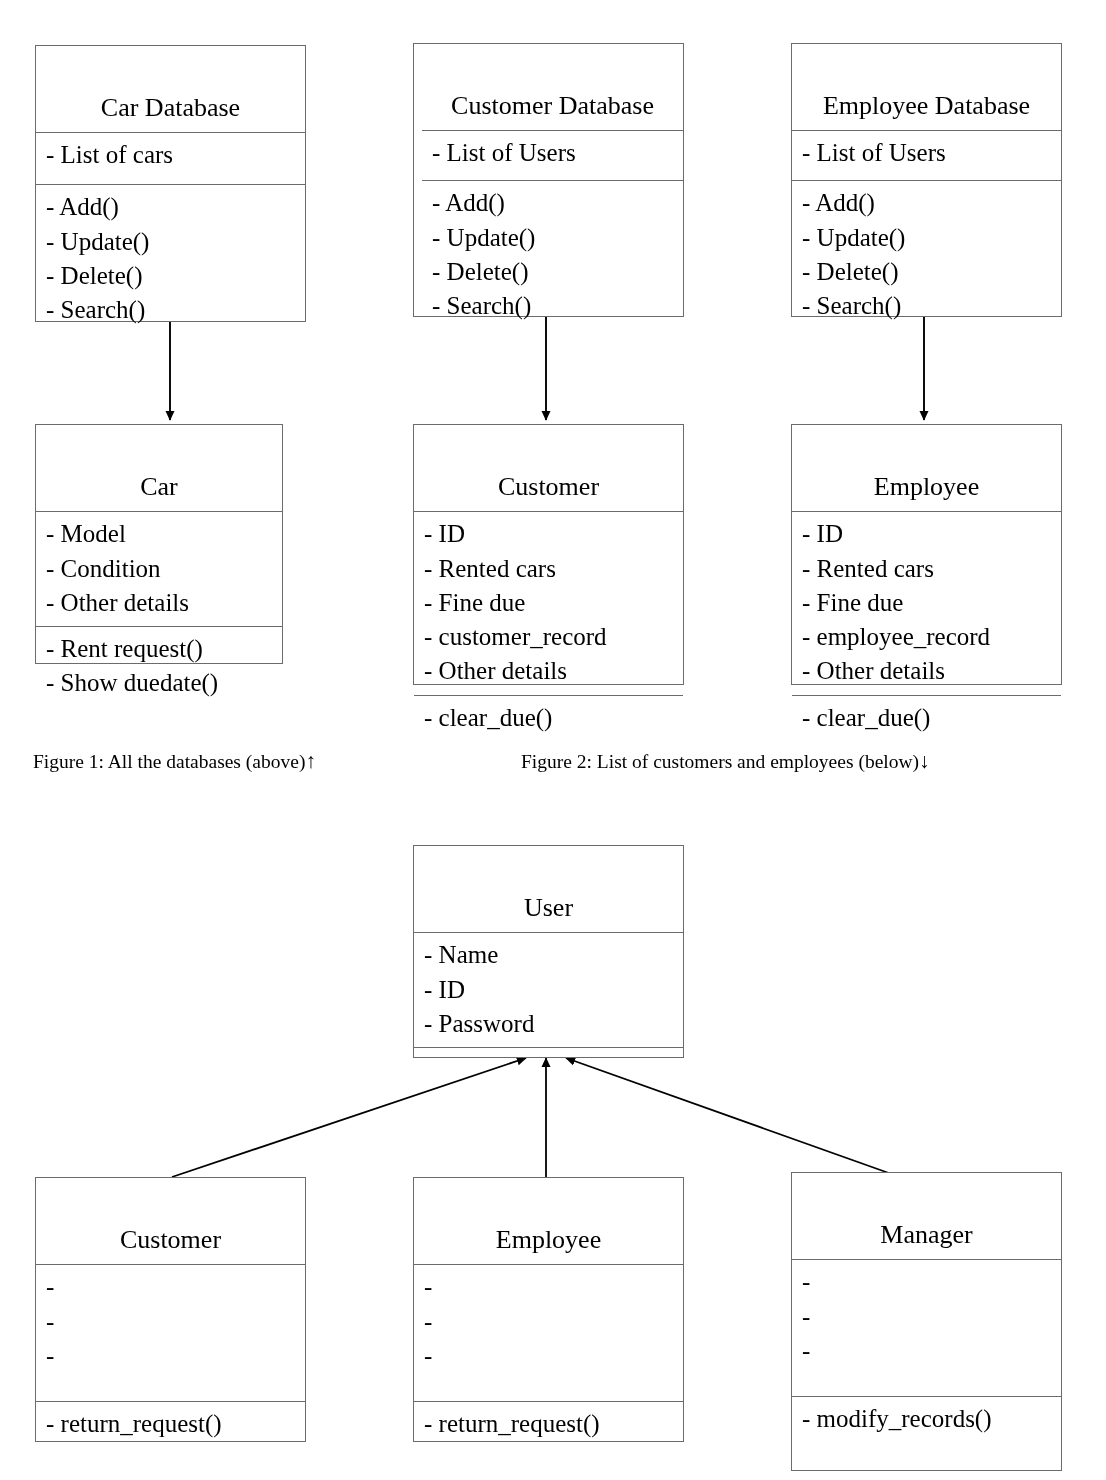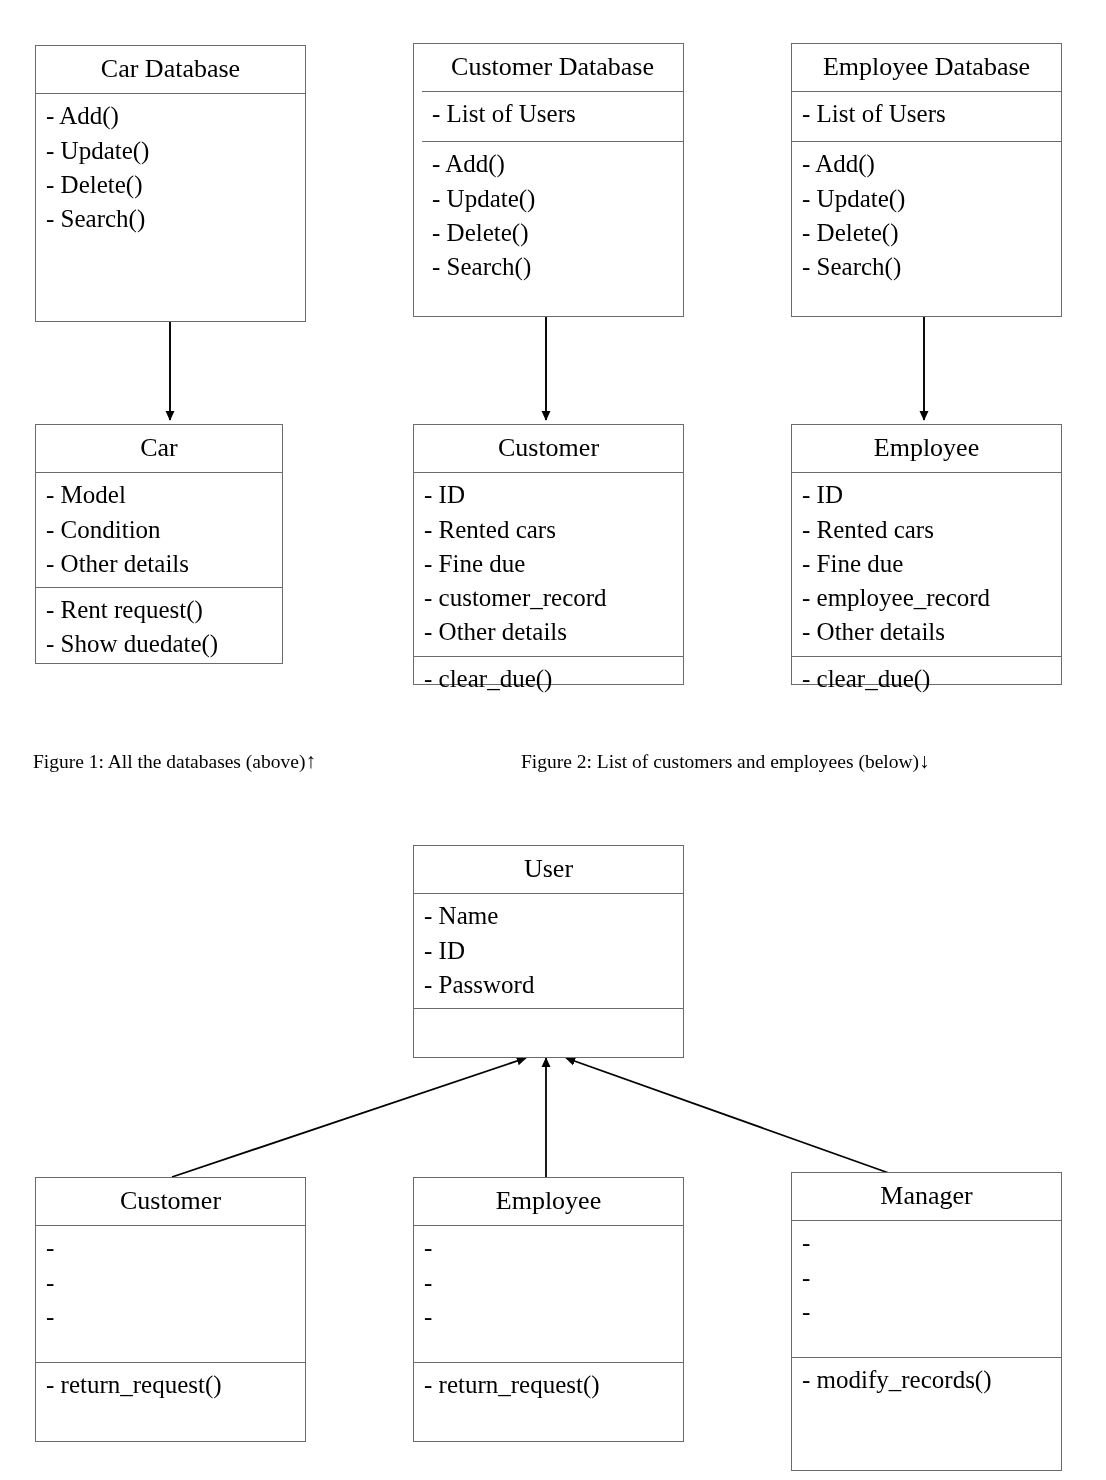--- a/index.html
+++ b/index.html
@@ -41,20 +41,21 @@
     z-index: 2;
   }
   .uml-title {
     box-sizing: border-box;
     text-align: center;
     font-size: 26px;
     line-height: 1.28;
     padding: 6px 4px 8px 4px;
     border-bottom: 1.6px solid #6b6b6b;
     white-space: nowrap;
+    margin-top: 39px;
   }
   .uml-section {
     box-sizing: border-box;
     padding: 5px 0 6px 10px;
     border-bottom: 1.6px solid #6b6b6b;
   }
   .uml-section:last-child {
     border-bottom: none;
   }
   .uml-row {
@@ -108,20 +109,23 @@
     <g>
       <line x1="546" y1="1177" x2="546" y2="1058" stroke="#000000" stroke-width="1.8" marker-end="url(#solidhead)"></line>
     </g>
     <g>
       <line x1="900" y1="1177" x2="566" y2="1058" stroke="#000000" stroke-width="1.8" marker-end="url(#solidhead)"></line>
     </g>
   </svg>
 
   <div class="uml-box" style="left:35px; top:45px; width:271px; height:277px;">
     <div class="uml-title">Car Database</div>
+    <div class="uml-section" style="height:52px;">
+      <div class="uml-row">- List of cars</div>
+    </div>
     <div class="uml-section">
       <div class="uml-row">- Add()</div>
       <div class="uml-row">- Update()</div>
       <div class="uml-row">- Delete()</div>
       <div class="uml-row">- Search()</div>
     </div>
   </div>
 
   <div class="uml-box" style="left:413px; top:43px; width:271px; height:274px;padding-left:8px;">
     <div class="uml-title">Customer Database</div>

